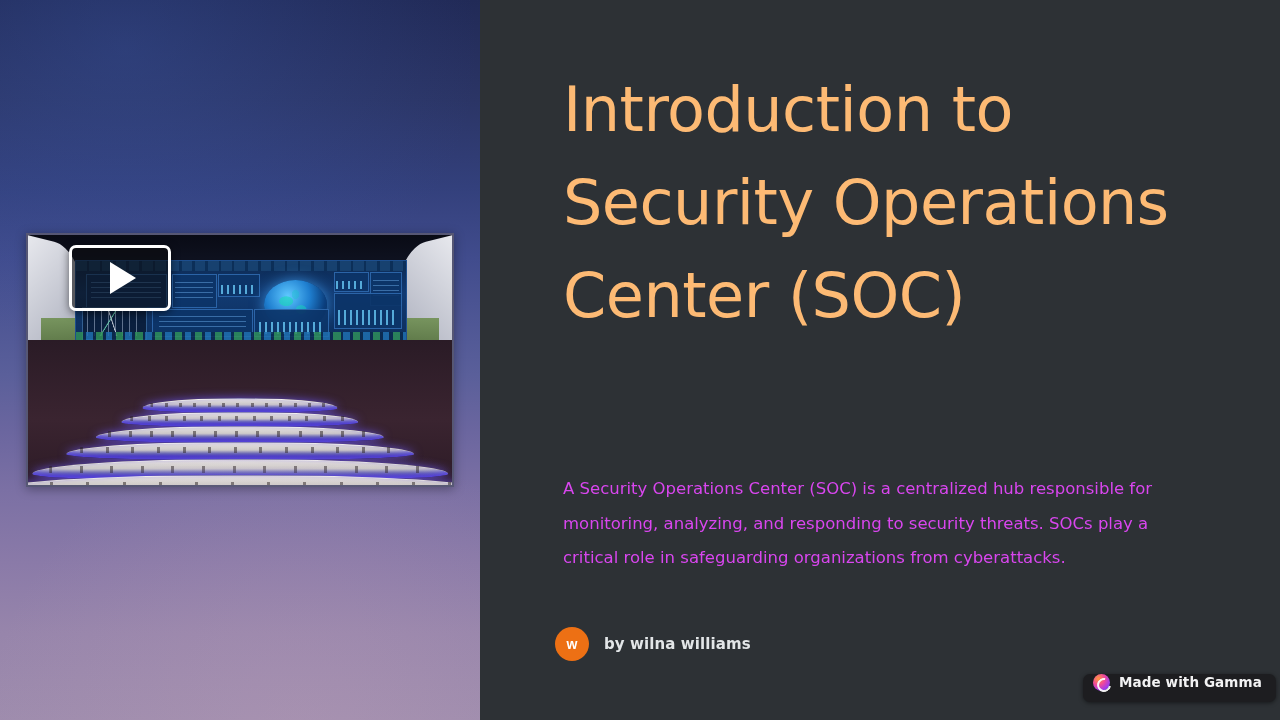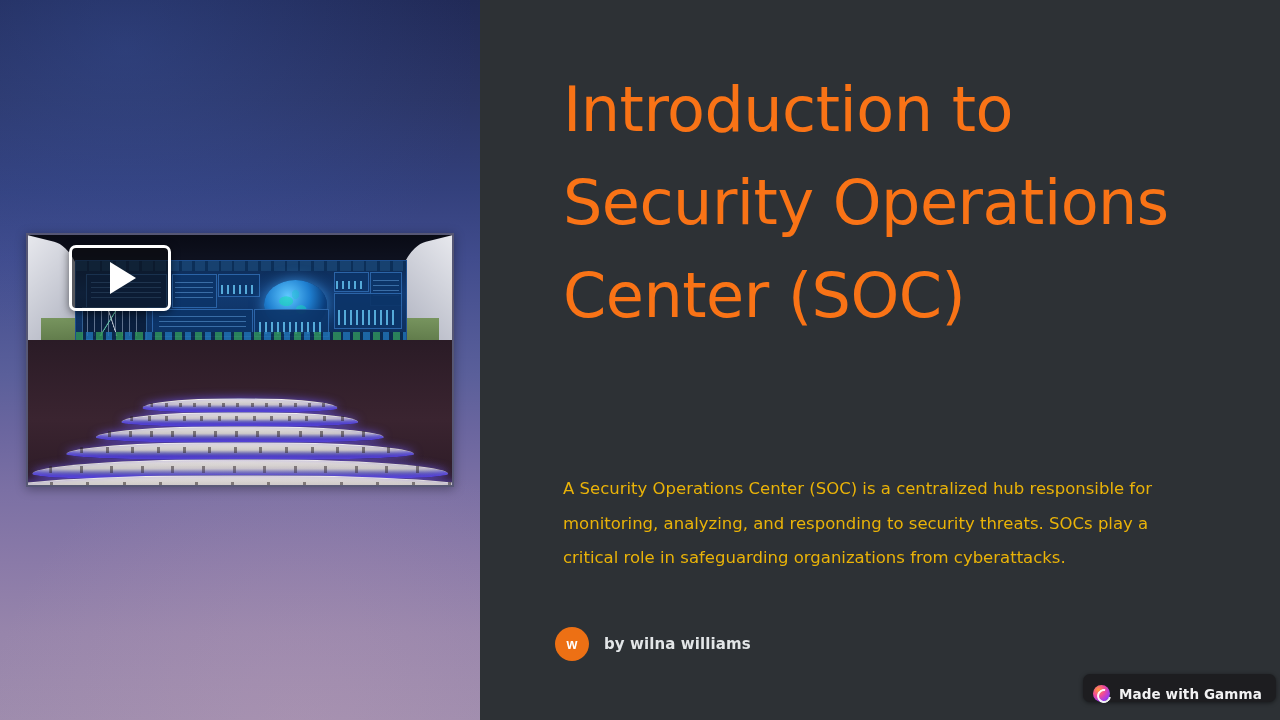--- a/index.html
+++ b/index.html
@@ -269,32 +269,32 @@
     position: absolute;
     left: 83px;
     top: 63px;
     width: 640px;
     margin: 0;
     font-family: "DejaVu Sans", sans-serif;
     font-weight: 400;
     font-size: 62px;
     line-height: 93px;
     letter-spacing: -0.5px;
-    color: #f97316;
+    color: #fdba74;
   }
   #slide-description {
     position: absolute;
     left: 83px;
     top: 472px;
     width: 615px;
     margin: 0;
     font-family: "DejaVu Sans", sans-serif;
     font-size: 16.5px;
     line-height: 34.5px;
-    color: #eab308;
+    color: #d946ef;
   }
   #author-row {
     position: absolute;
     left: 75px;
     top: 627px;
     display: flex;
     align-items: center;
     gap: 15px;
   }
   #author-avatar {
@@ -318,21 +318,21 @@
     letter-spacing: 0.1px;
   }
 
   
   #gamma-badge {
     position: absolute;
     left: 1083px;
     top: 674px;
     height: 28px;
     display: flex;
-    align-items: flex-end;
+    align-items: flex-start;
     gap: 9px;
     padding: 0 14px 0 10px;
     border-radius: 7px;
     background: #1d1d20;
     box-shadow: 0 1px 4px rgba(0,0,0,0.5);
     cursor: pointer;
   }
   #gamma-logo {
     width: 17px;
     height: 17px;

